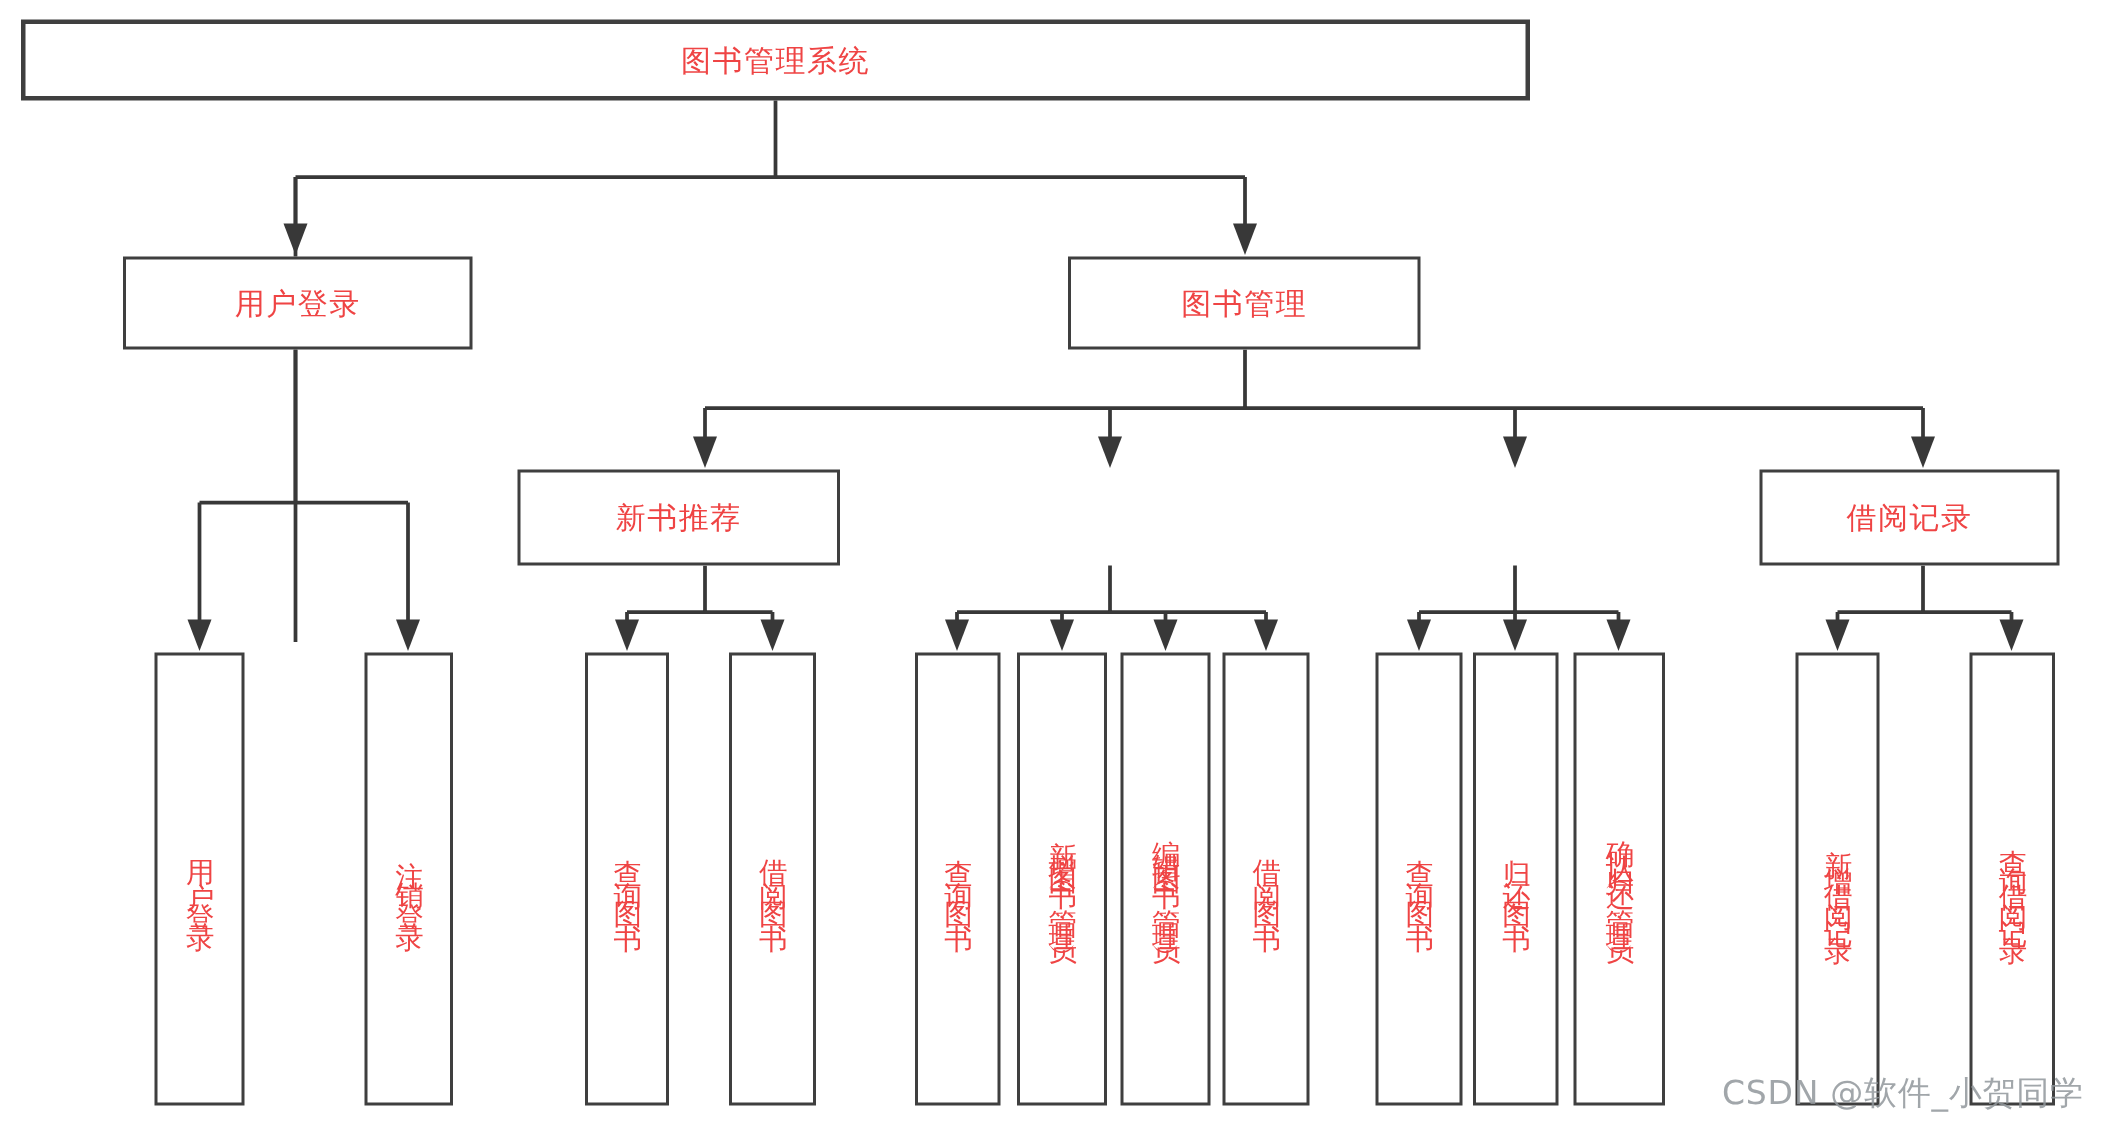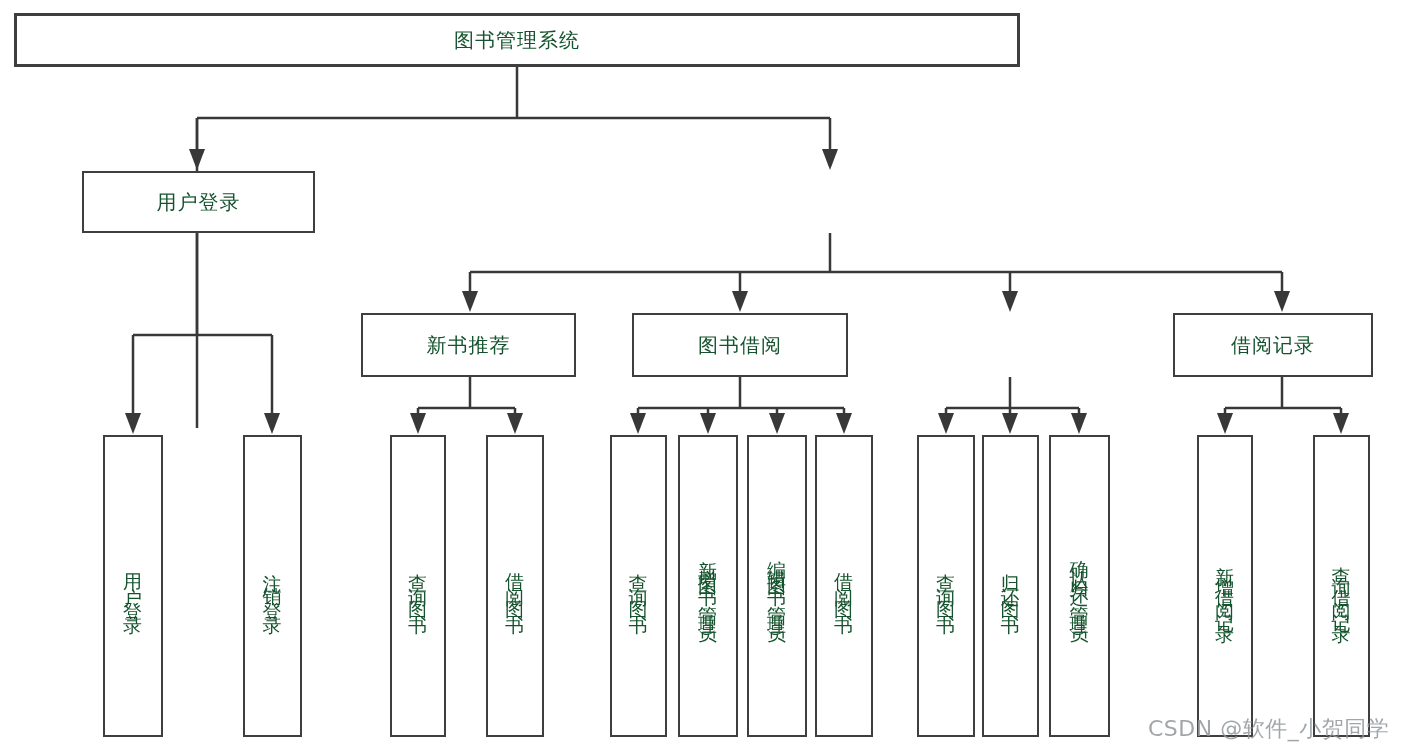--- a/index.html
+++ b/index.html
@@ -15,21 +15,21 @@
     position: absolute;
     left: 0; top: 0;
     width: 1405px; height: 747px;
     z-index: 0;
   }
   .node {
     position: absolute;
     box-sizing: border-box;
     background: #ffffff;
     border: 2.5px solid #3f3f3f;
-    color: #14532d;
+    color: #ef4444;
     display: flex;
     align-items: center;
     justify-content: center;
     z-index: 1;
     text-align: right;
   }
   .hbox { font-size: 20px; letter-spacing: 1px; }
   .root { border-width: 3px; }
   .vbox {
     top: 435px;
@@ -103,23 +103,23 @@
       <path d="M1002 413 L1018 413 L1010 434 Z"></path>
       <path d="M1071 413 L1087 413 L1079 434 Z"></path>
       <path d="M1217 413 L1233 413 L1225 434 Z"></path>
       <path d="M1333 413 L1349 413 L1341 434 Z"></path>
     </g>
   </svg>
 
   <div class="node hbox root" style="left:14px; top:13px; width:1006px; height:54px">图书管理系统</div>
 
   <div class="node hbox" style="left:82px; top:171px; width:233px; height:62px">用户登录</div>
+  <div class="node hbox" style="left:712px; top:171px; width:235px; height:62px">图书管理</div>
 
-  <div class="node hbox" style="left:361px; top:313px; width:215px; height:64px">新书推荐</div>
-  <div class="node hbox" style="left:632px; top:313px; width:216px; height:64px">图书借阅</div>
+  <div class="node hbox" style="left:345px; top:313px; width:215px; height:64px">新书推荐</div>
   <div class="node hbox" style="left:1173px; top:313px; width:200px; height:64px">借阅记录</div>
 
   <div class="node vbox sp-l" style="left:103px; width:60px">用户登录</div>
   <div class="node vbox sp-l" style="left:243px; width:59px">注销登录</div>
 
   <div class="node vbox sp-l" style="left:390px; width:56px">查询图书</div>
   <div class="node vbox sp-l" style="left:486px; width:58px">借阅图书</div>
 
   <div class="node vbox sp-l" style="left:610px; width:57px">查询图书</div>
   <div class="node vbox sp-s" style="left:678px; width:60px">新增图书（管理员）</div>

